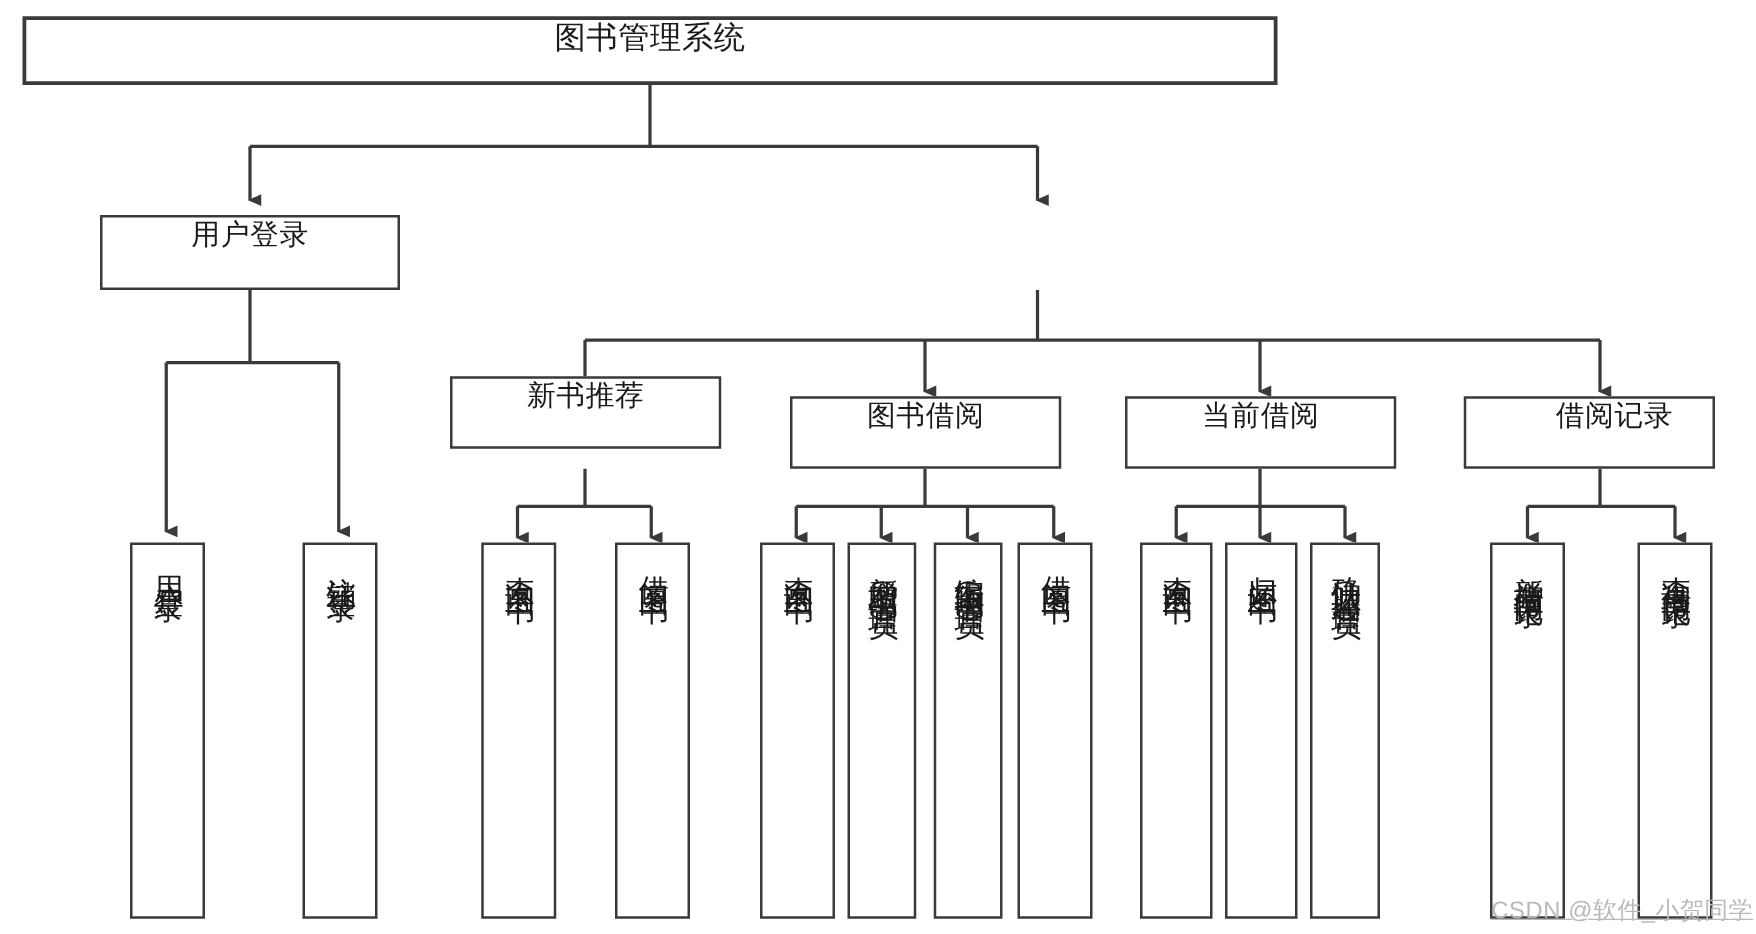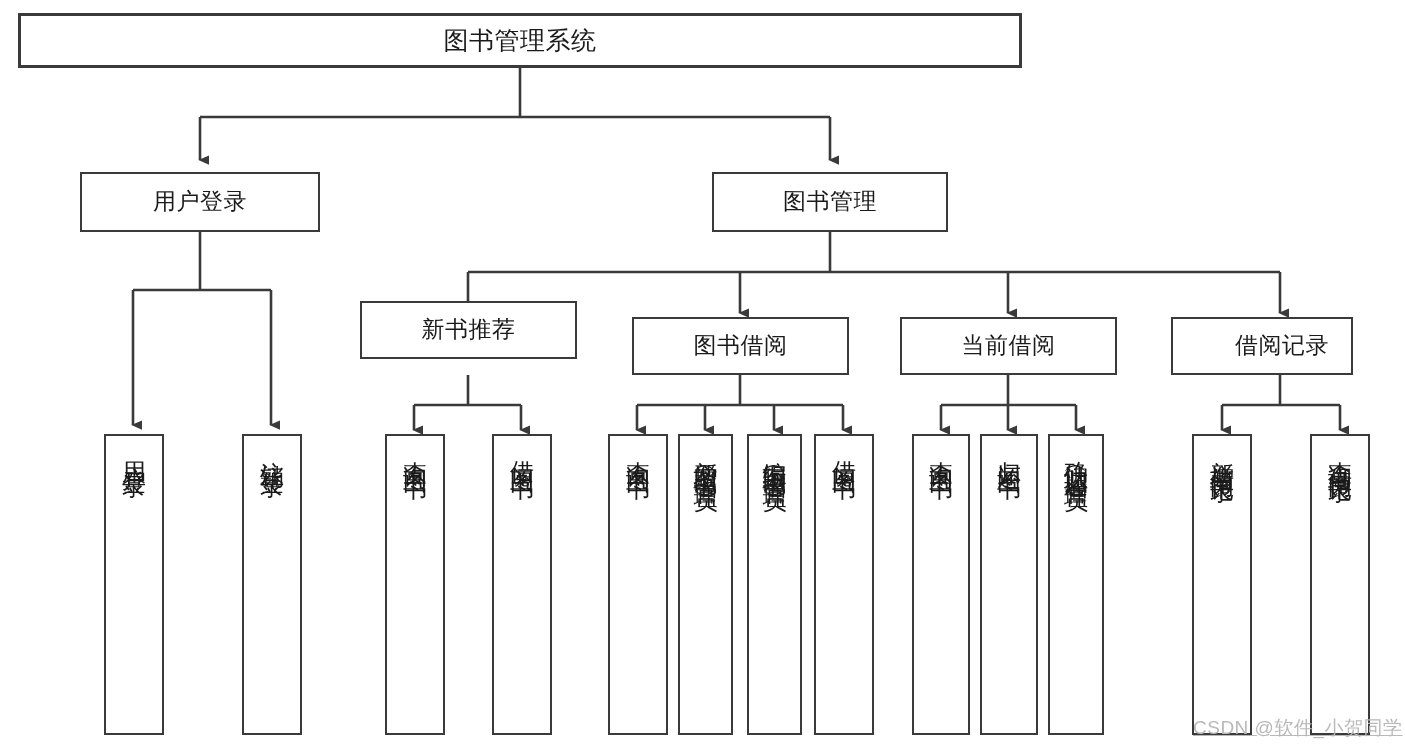--- a/index.html
+++ b/index.html
@@ -24,21 +24,20 @@
     width: 1405px;
     height: 747px;
     pointer-events: none;
   }
   .node {
     position: absolute;
     box-sizing: border-box;
     background: #ffffff;
     border: 2.5px solid #3a3a3a;
     display: flex;
-    align-items: center;
     justify-content: center;
     color: #1a1a1a;
   }
   .node.root {
     border-width: 3px;
   }
   .node-label {
     display: block;
     text-align: center;
     line-height: 1.18;
@@ -131,34 +130,31 @@
     </g>
   </svg>
 
   <div class="node root horiz" style="left:18px; top:13px; width:1004px; height:55px;">
     <span class="node-label">图书管理系统</span>
   </div>
 
   <div class="node horiz" style="left:80px; top:172px; width:240px; height:60px;">
     <span class="node-label">用户登录</span>
   </div>
-  <div class="node horiz" style="left:712px; top:172px; width:236px; height:60px;">
-    <span class="node-label">图书管理</span>
-  </div>
 
   <div class="node horiz" style="left:360px; top:301px; width:217px; height:58px;">
     <span class="node-label">新书推荐</span>
   </div>
   <div class="node horiz" style="left:900px; top:317px; width:217px; height:58px;">
     <span class="node-label">当前借阅</span>
   </div>
   <div class="node horiz" style="left:632px; top:317px; width:217px; height:58px;">
     <span class="node-label">图书借阅</span>
   </div>
-  <div class="node horiz" style="left:1171px; top:317px; width:182px; height:58px;padding-left:40px;">
+  <div class="node horiz" style="left:1171px; top:317px; width:201px; height:58px;padding-left:40px;">
     <span class="node-label">借阅记录</span>
   </div>
 
   <div class="node vert" style="left:104px; top:434px; width:60px; height:301px;">
     <span class="node-label">用户登录</span>
   </div>
   <div class="node vert" style="left:242px; top:434px; width:60px; height:301px;">
     <span class="node-label">注销登录</span>
   </div>
 

